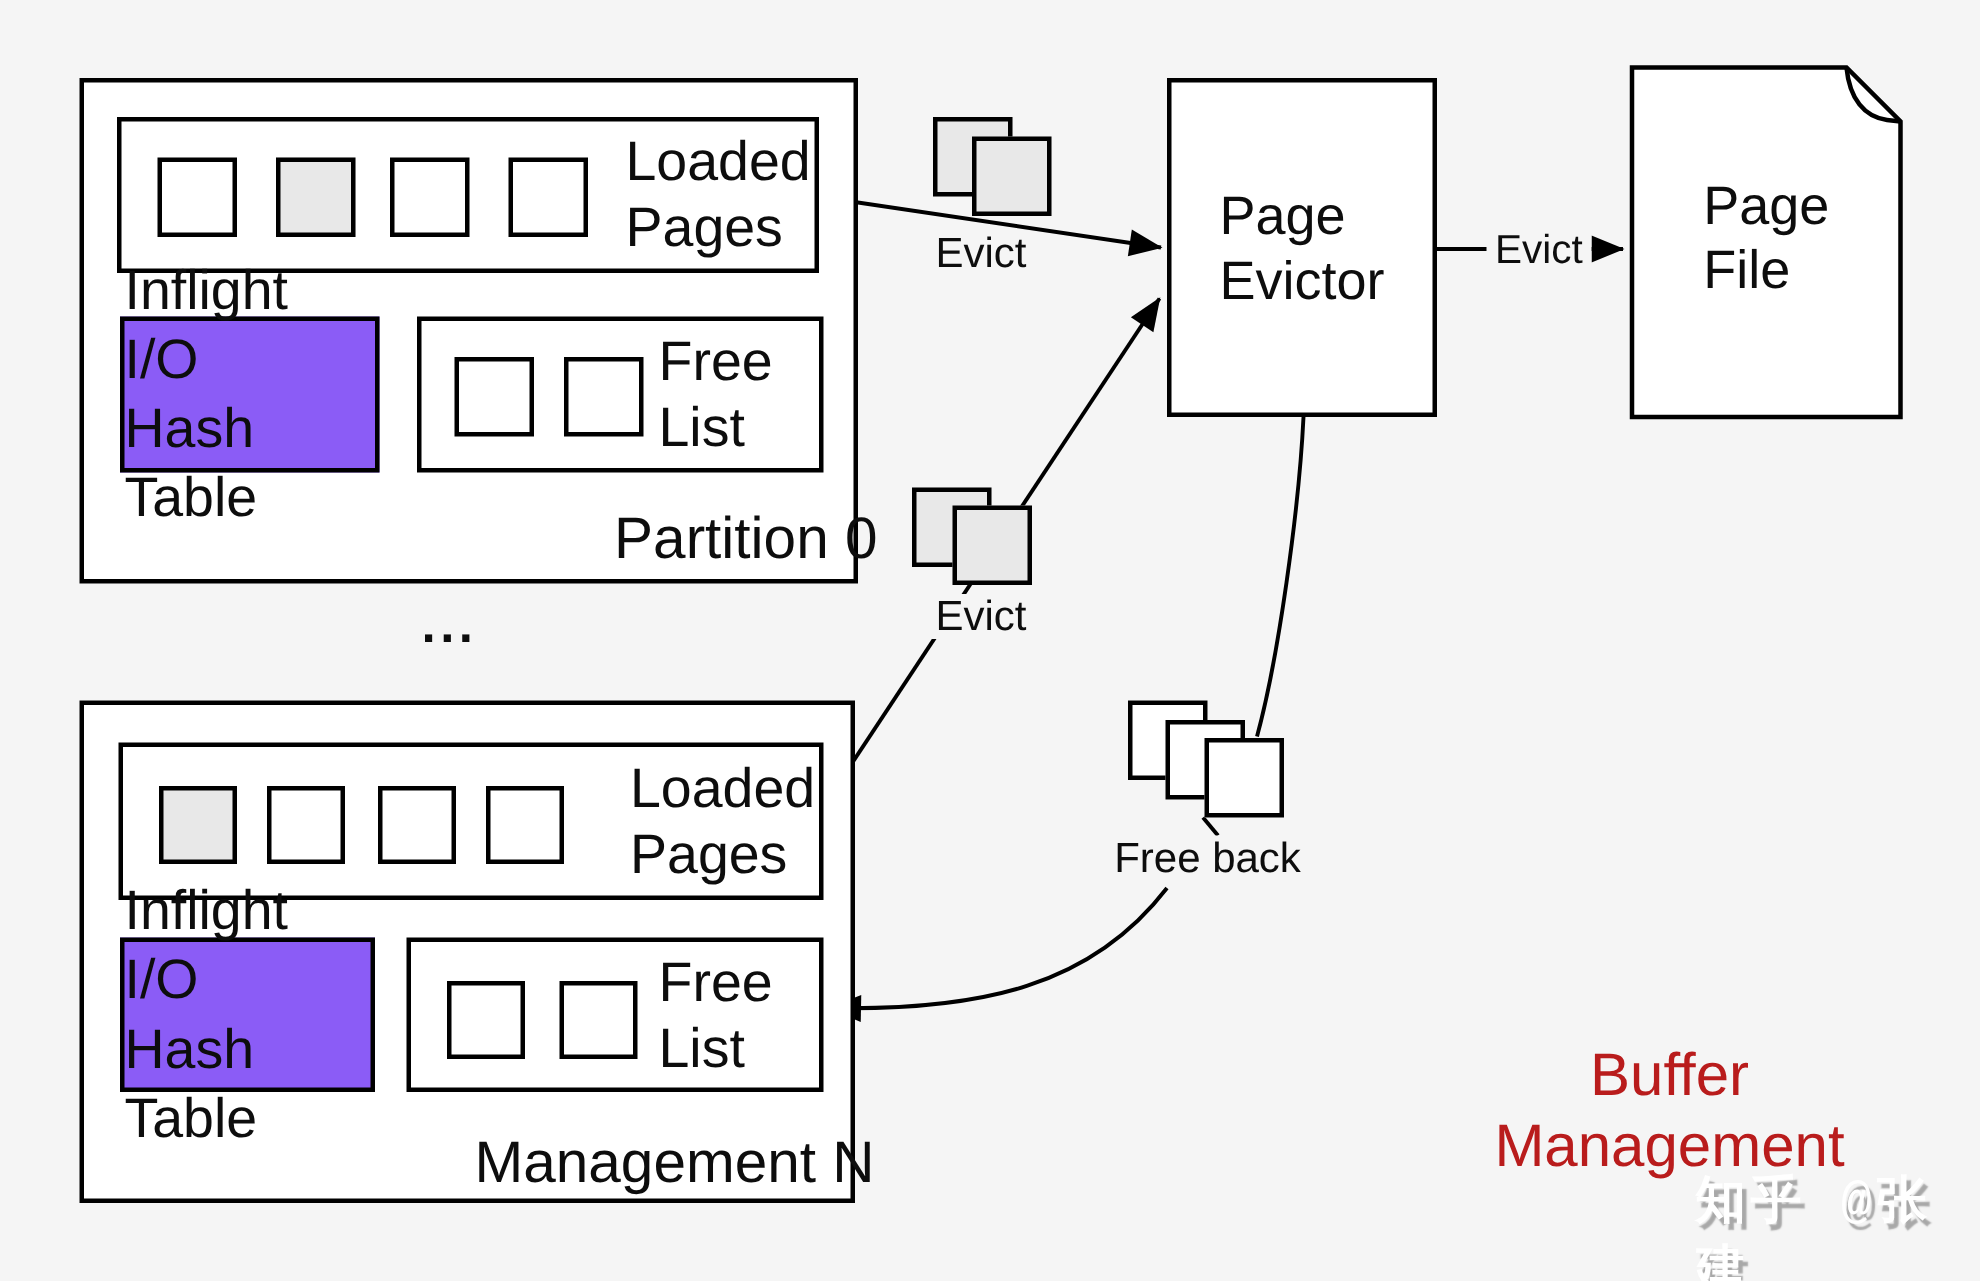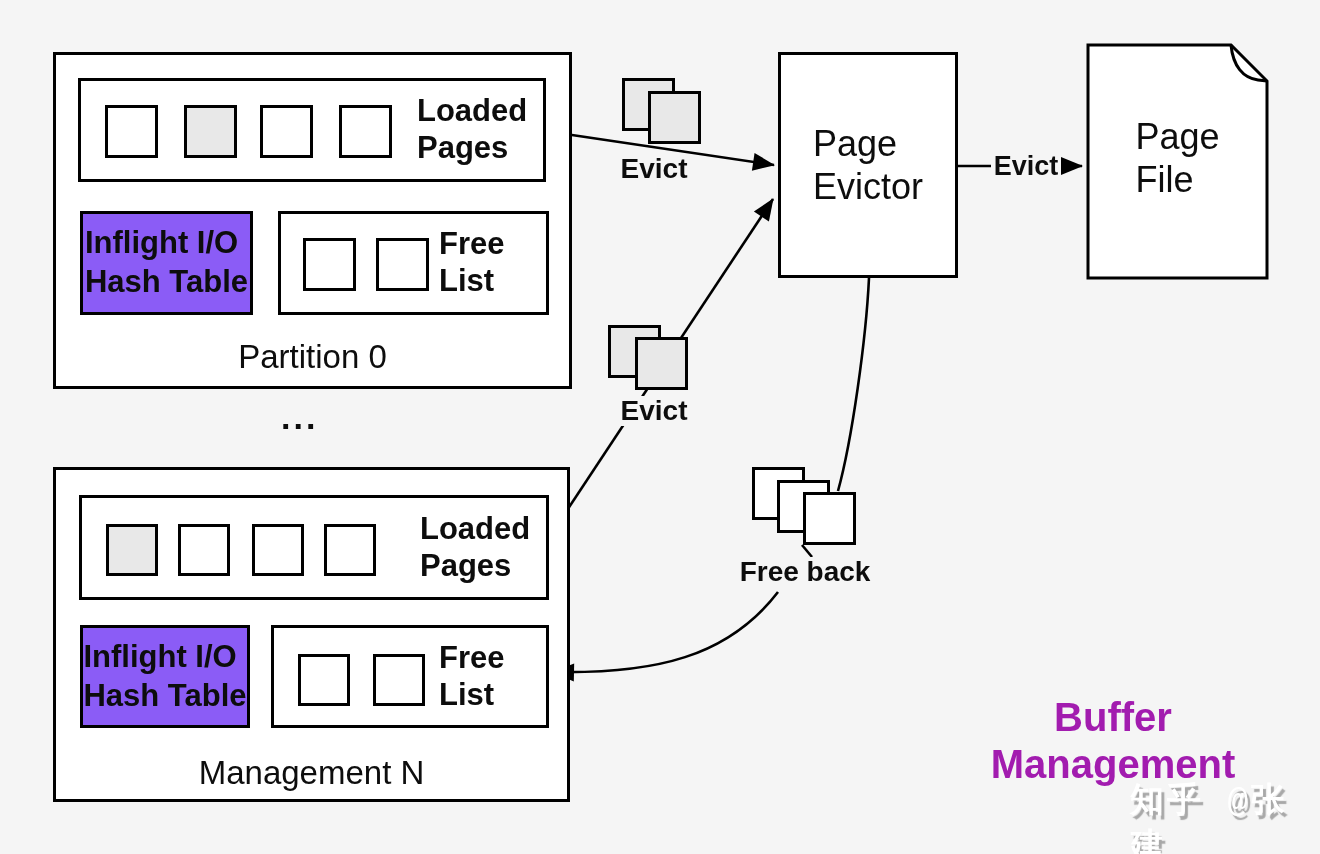--- a/index.html
+++ b/index.html
@@ -22,33 +22,33 @@
   .sq.gray{background:#e8e8e8;}
   .lbl{
     position:absolute;white-space:pre-line;line-height:1.18;
   }
   .center{display:flex;align-items:center;justify-content:center;text-align:left;}
   .vcenter{display:flex;flex-direction:column;justify-content:center;}
   #svg-layer{position:absolute;left:0;top:0;z-index:1;}
   .z2{z-index:2;} .z3{z-index:3;} .z4{z-index:4;}
   .edge-label{
     position:absolute;z-index:4;text-align:center;font-size:28px;
-    line-height:1.0;padding:1px 2px;font-weight:bold;
+    line-height:1.0;padding:1px 2px;
   }
   .edge-bg{background:#f5f5f5;}
   .node-font{font-size:36px;}
-  .inner-font{font-size:31px;font-weight:bold;}
-  .part-title{font-size:33px;text-align:center;position:absolute;left:0;width:100%;}
+  .inner-font{font-size:37px;}
+  .part-title{font-size:39px;text-align:right;position:absolute;left:16px;width:100%;}
   .watermark{
     position:absolute;z-index:5;font-size:34px;letter-spacing:3px;
     color:#ffffff;text-shadow:3px 4px 1px #a8a8a8;font-weight:bold;
   }
   .big-title{
-    position:absolute;z-index:4;font-weight:bold;font-size:40px;
-    line-height:1.17;text-align:center;white-space:pre-line;color:#a21caf;
+    position:absolute;z-index:4;font-weight:normal;font-size:40px;
+    line-height:1.17;text-align:center;white-space:pre-line;color:#b91c1c;
   }
   .ellipsis{
     position:absolute;z-index:4;font-size:34px;font-weight:bold;letter-spacing:3px;
   }
 </style>
 </head>
 <body>
 
 <svg id="svg-layer" width="1320" height="854" viewBox="0 0 1320 854">
   <defs>

